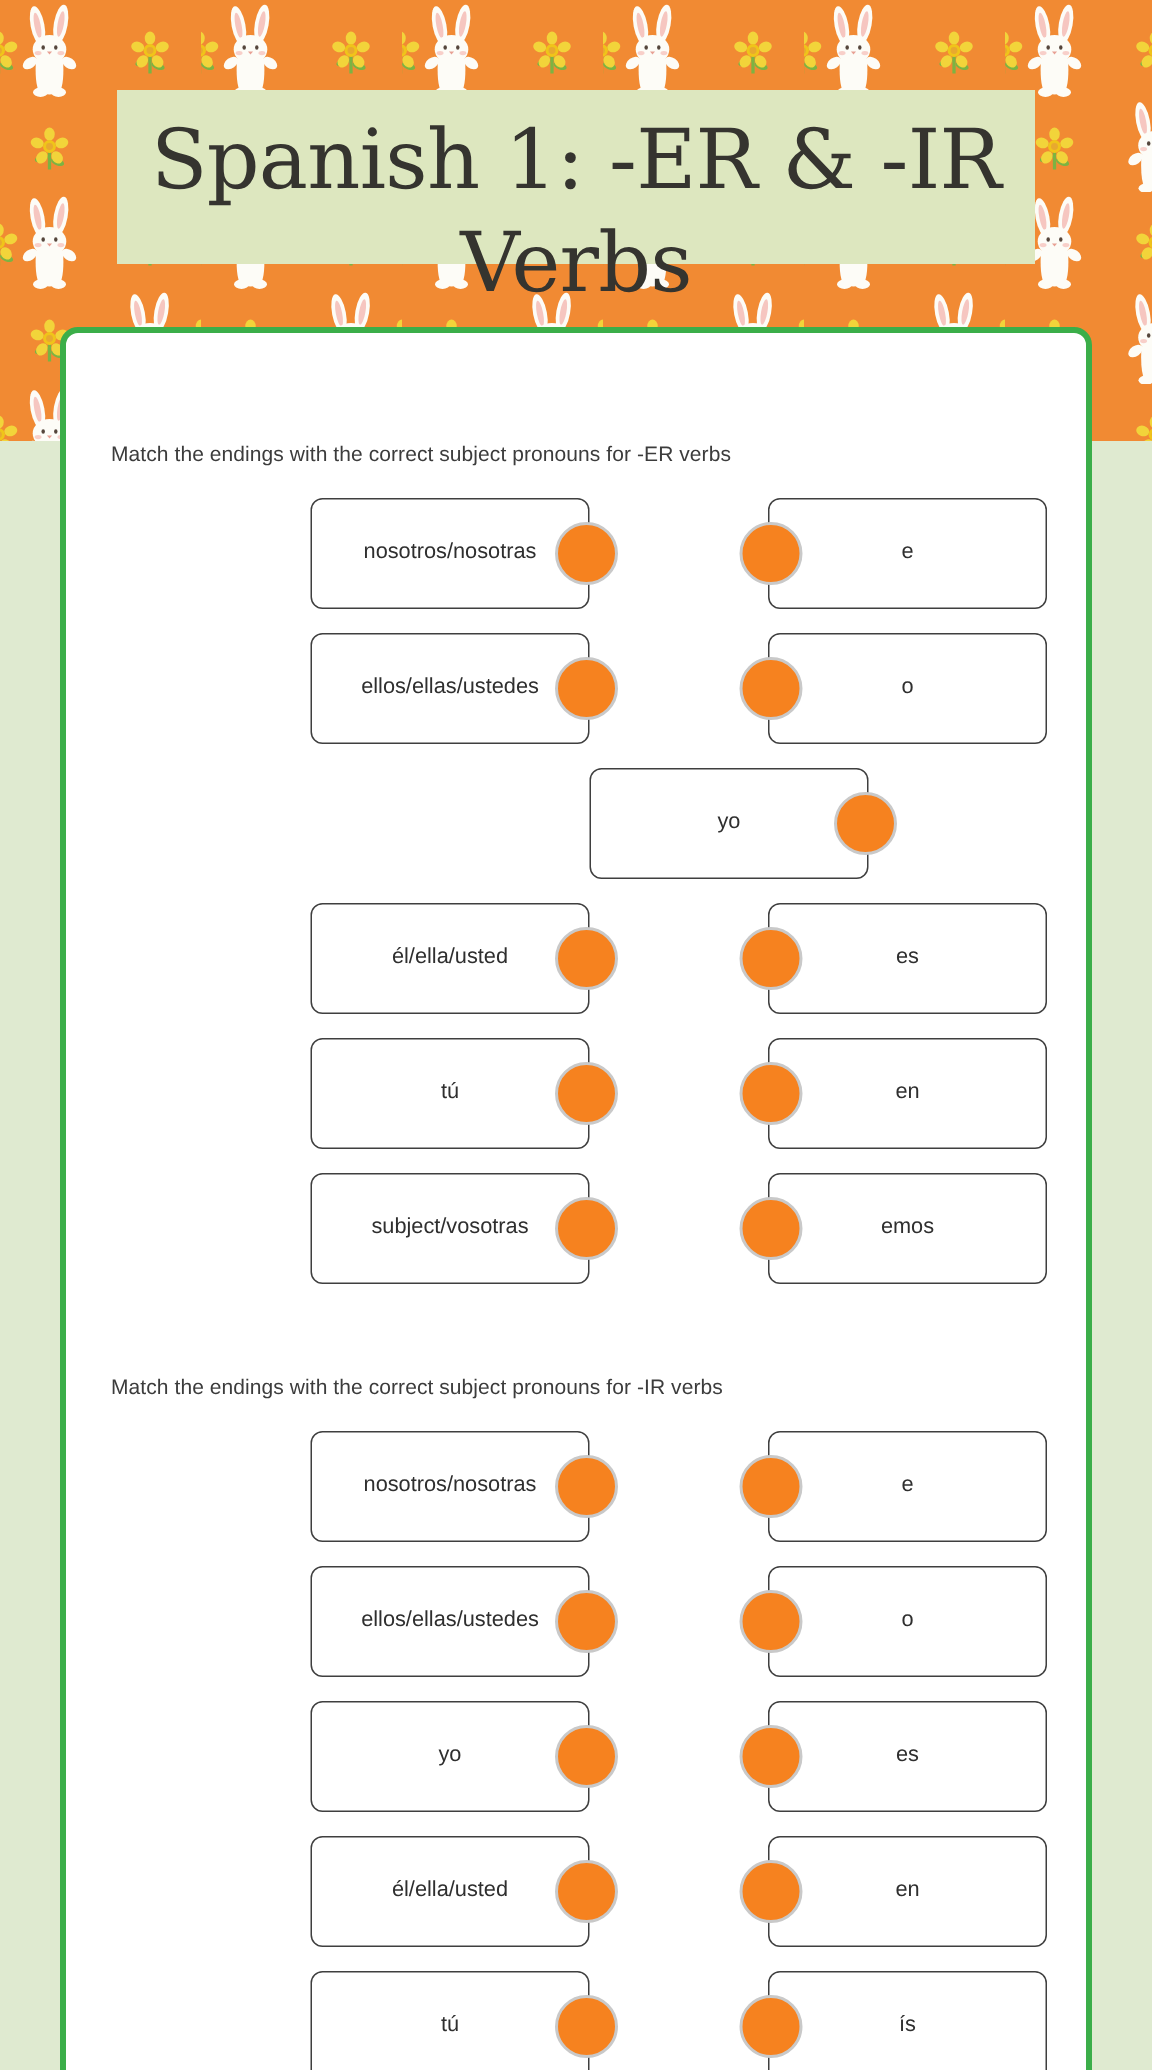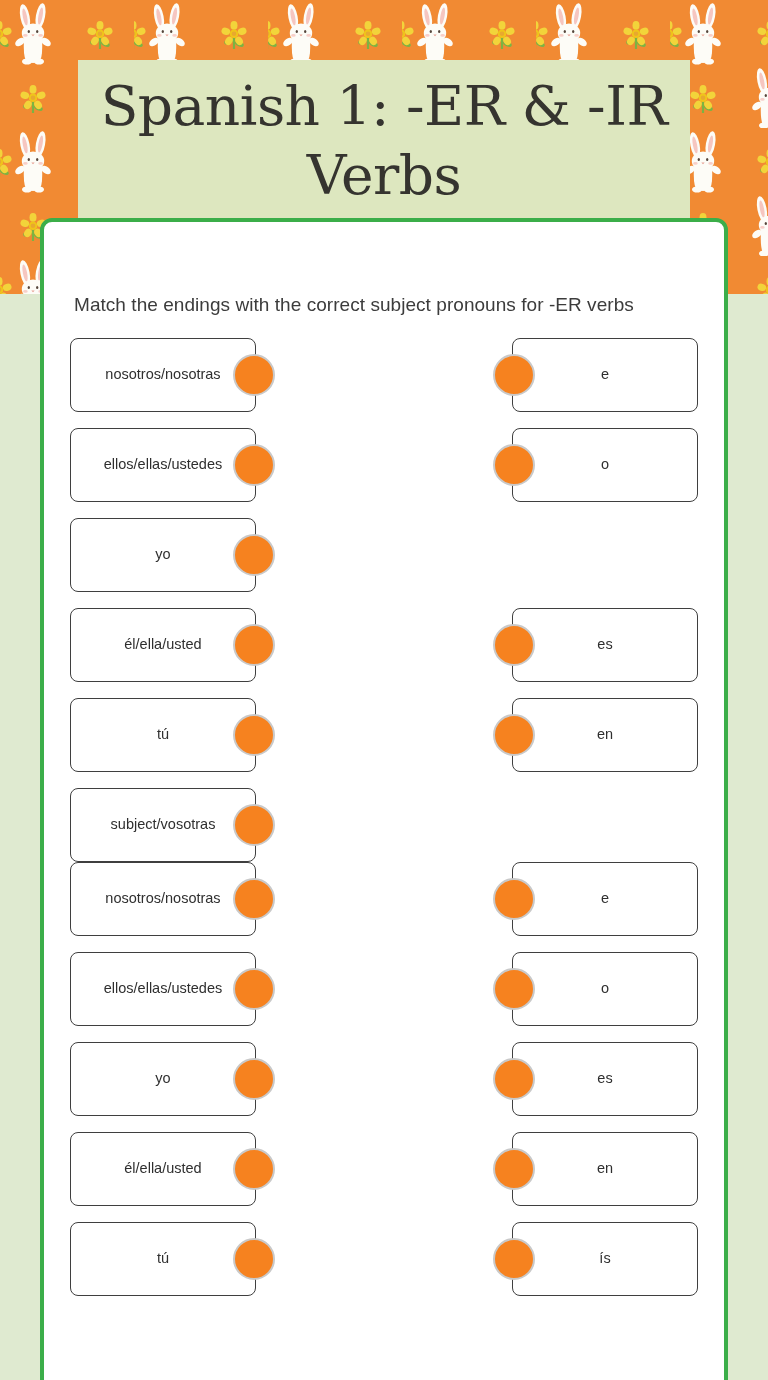--- a/index.html
+++ b/index.html
@@ -28,21 +28,21 @@
     z-index: 0;
   }
   .pattern-band svg { display: block; }
 
   
   .title-banner {
     position: absolute;
     top: 60px;
     left: 78px;
     width: 612px;
-    height: 158px;
+    height: 116px;
     background: #dde7bf;
     z-index: 1;
     display: flex;
     align-items: flex-start;
     justify-content: center;
     padding-top: 12px;
   }
   .title-text {
     font-family: "DejaVu Serif", "Liberation Serif", serif;
     font-size: 55px;
@@ -67,35 +67,35 @@
     z-index: 2;
     overflow: hidden;
   }
   .card-inner {
     padding: 0 26px;
   }
 
   
   .section { padding-top: 0; }
   .section-prompt {
-    font-size: 19px;
+    font-size: 14px;
     color: #3c3c3c;
     padding-left: 4px;
     margin-top: 72px;
     margin-bottom: 22px;
     letter-spacing: 0.05px;
   }
   .section:first-child .section-prompt { margin-top: 72px; }
   .section + .section .section-prompt { margin-top: 60px; }
 
   .rows { display: flex; flex-direction: column; gap: 16px; }
 
   .row {
     display: flex;
-    justify-content: space-between;
+    justify-content: flex-end;
     gap: 0;
     position: relative;
     text-decoration: underline;
   }
 
   
   .pair-left, .pair-right {
     position: relative;
     width: 186px;
     height: 74px;
@@ -259,26 +259,31 @@
             <div class="tile">en</div>
             <div class="knob"></div>
           </div>
         </div>
 
         <div class="row">
           <div class="pair-left">
             <div class="tile">subject/vosotras</div>
             <div class="knob"></div>
           </div>
+          <div class="pair-right">
+            <div class="tile">emos</div>
+            <div class="knob"></div>
+          </div>
         </div>
 
       </div>
     </div>
 
     <div class="section">
+      <div class="section-prompt">Match the endings with the correct subject pronouns for -IR verbs</div>
       <div class="rows">
 
         <div class="row">
           <div class="pair-left">
             <div class="tile">nosotros/nosotras</div>
             <div class="knob"></div>
           </div>
           <div class="pair-right">
             <div class="tile">e</div>
             <div class="knob"></div>

